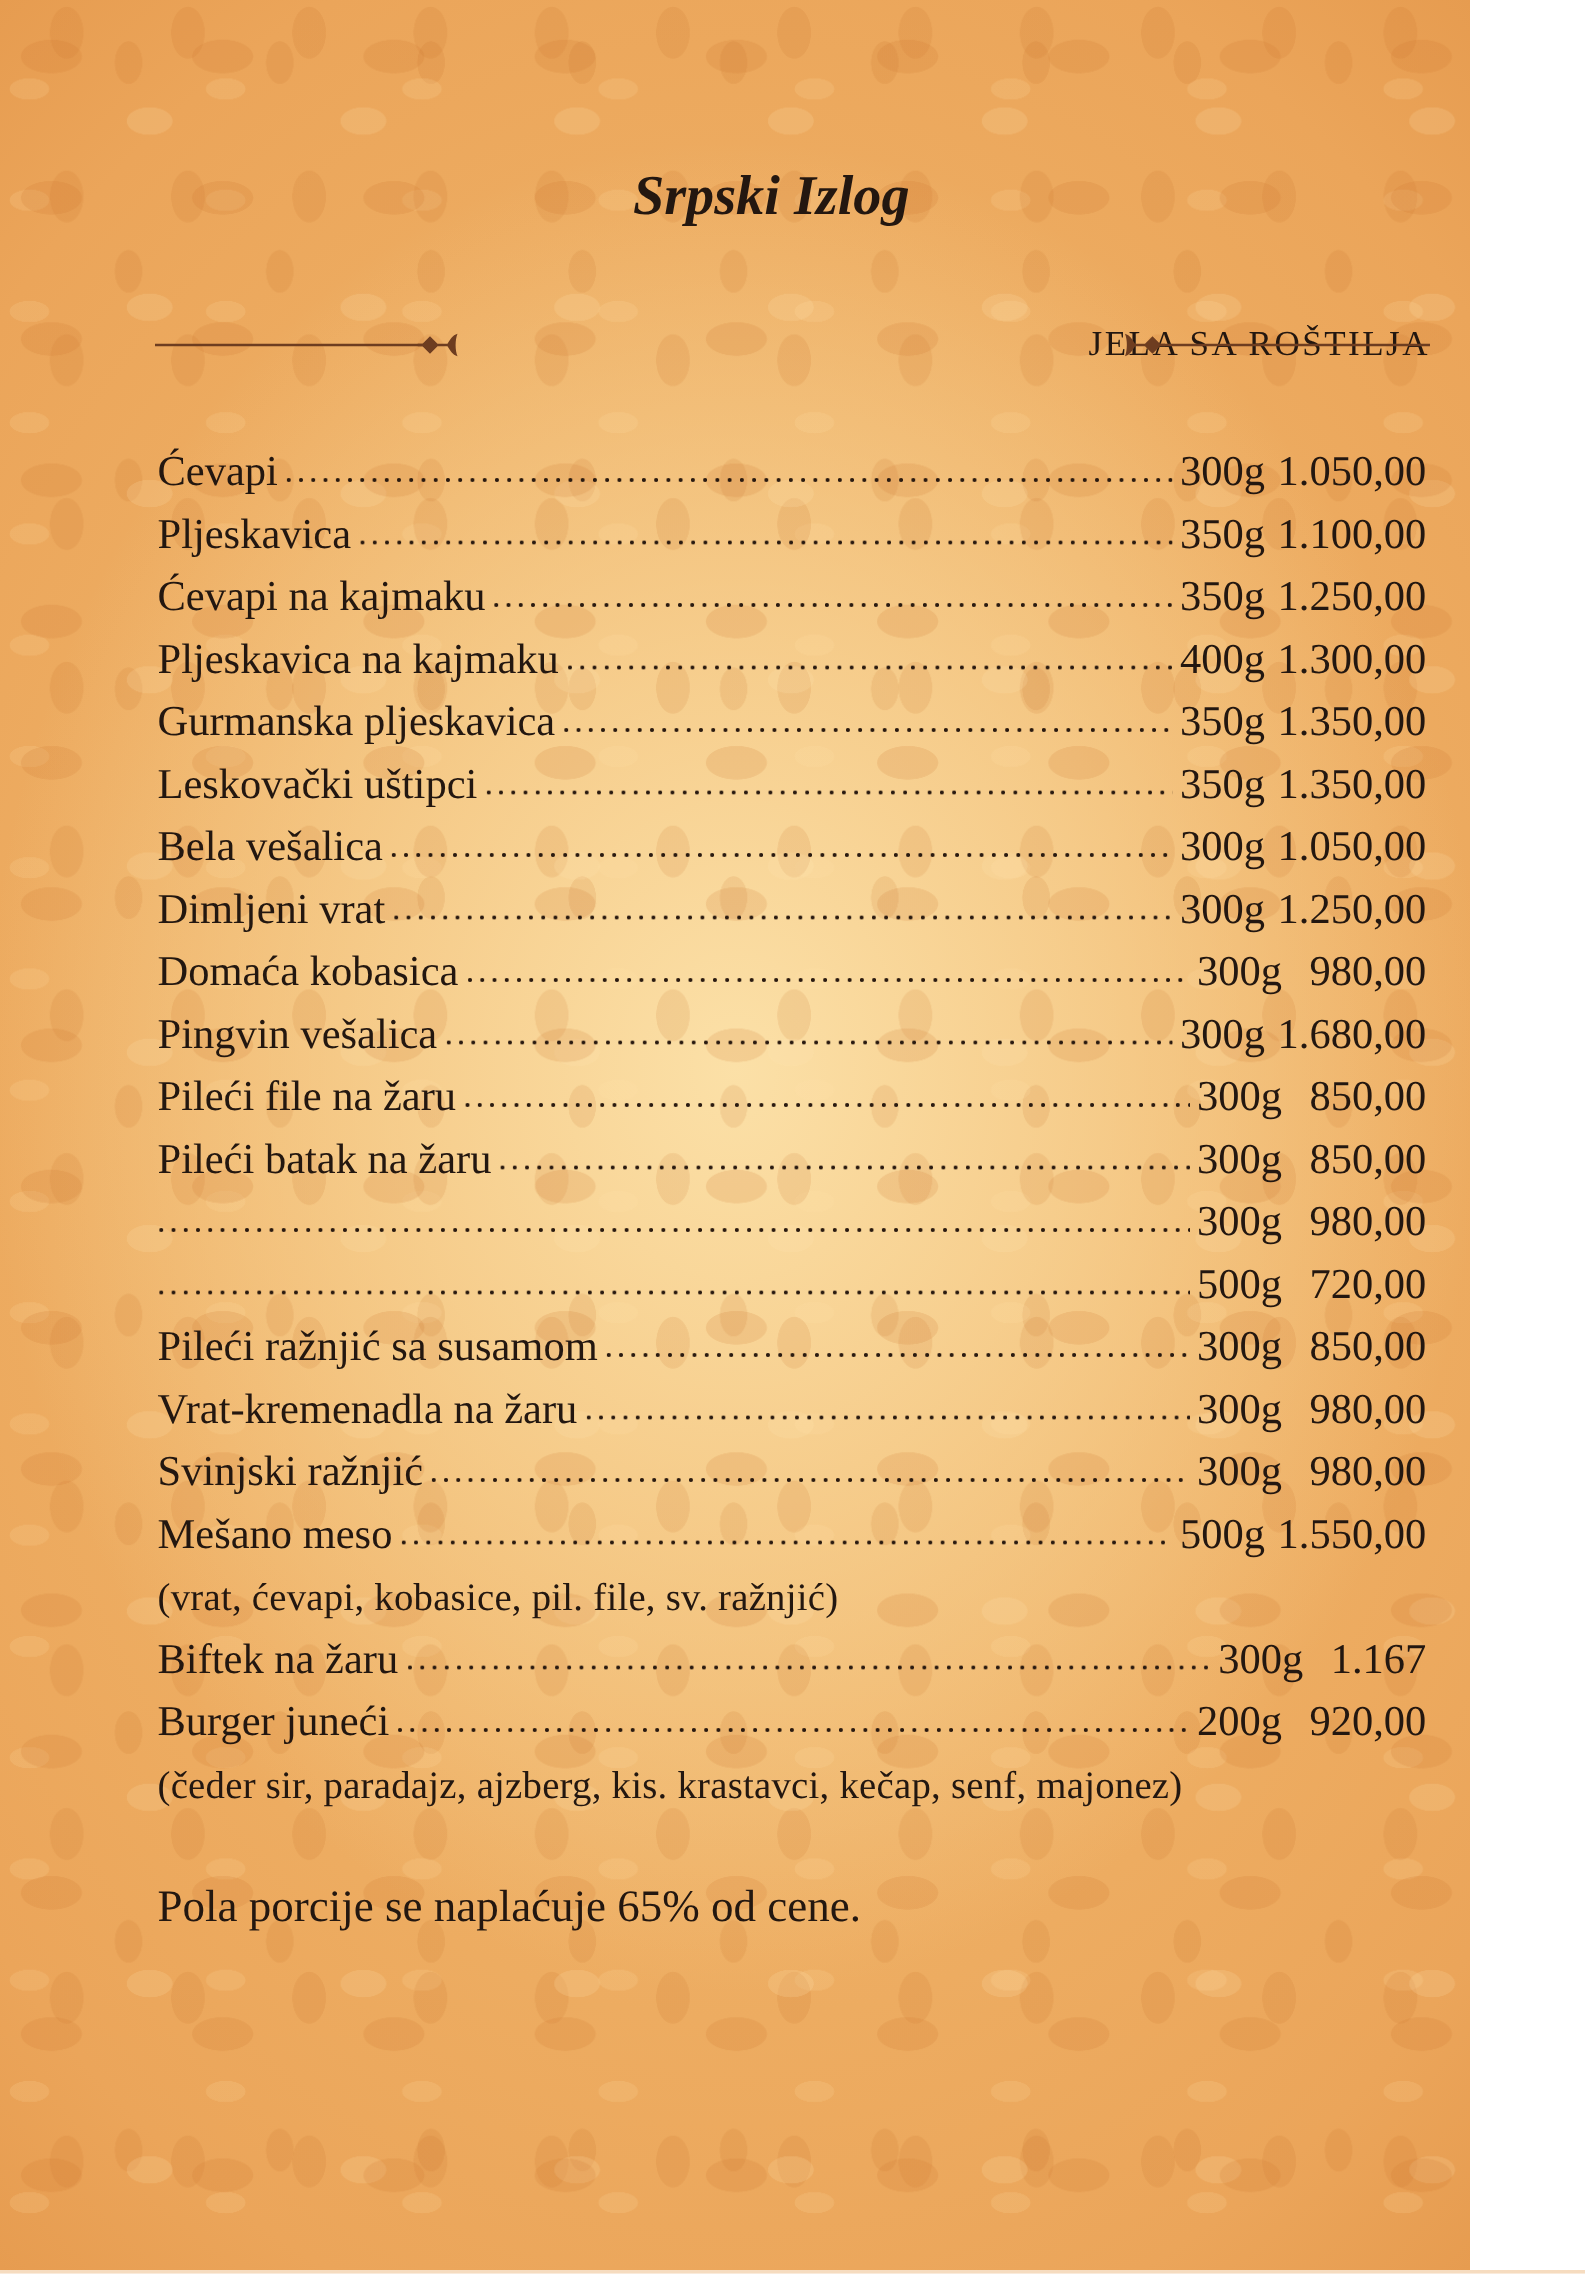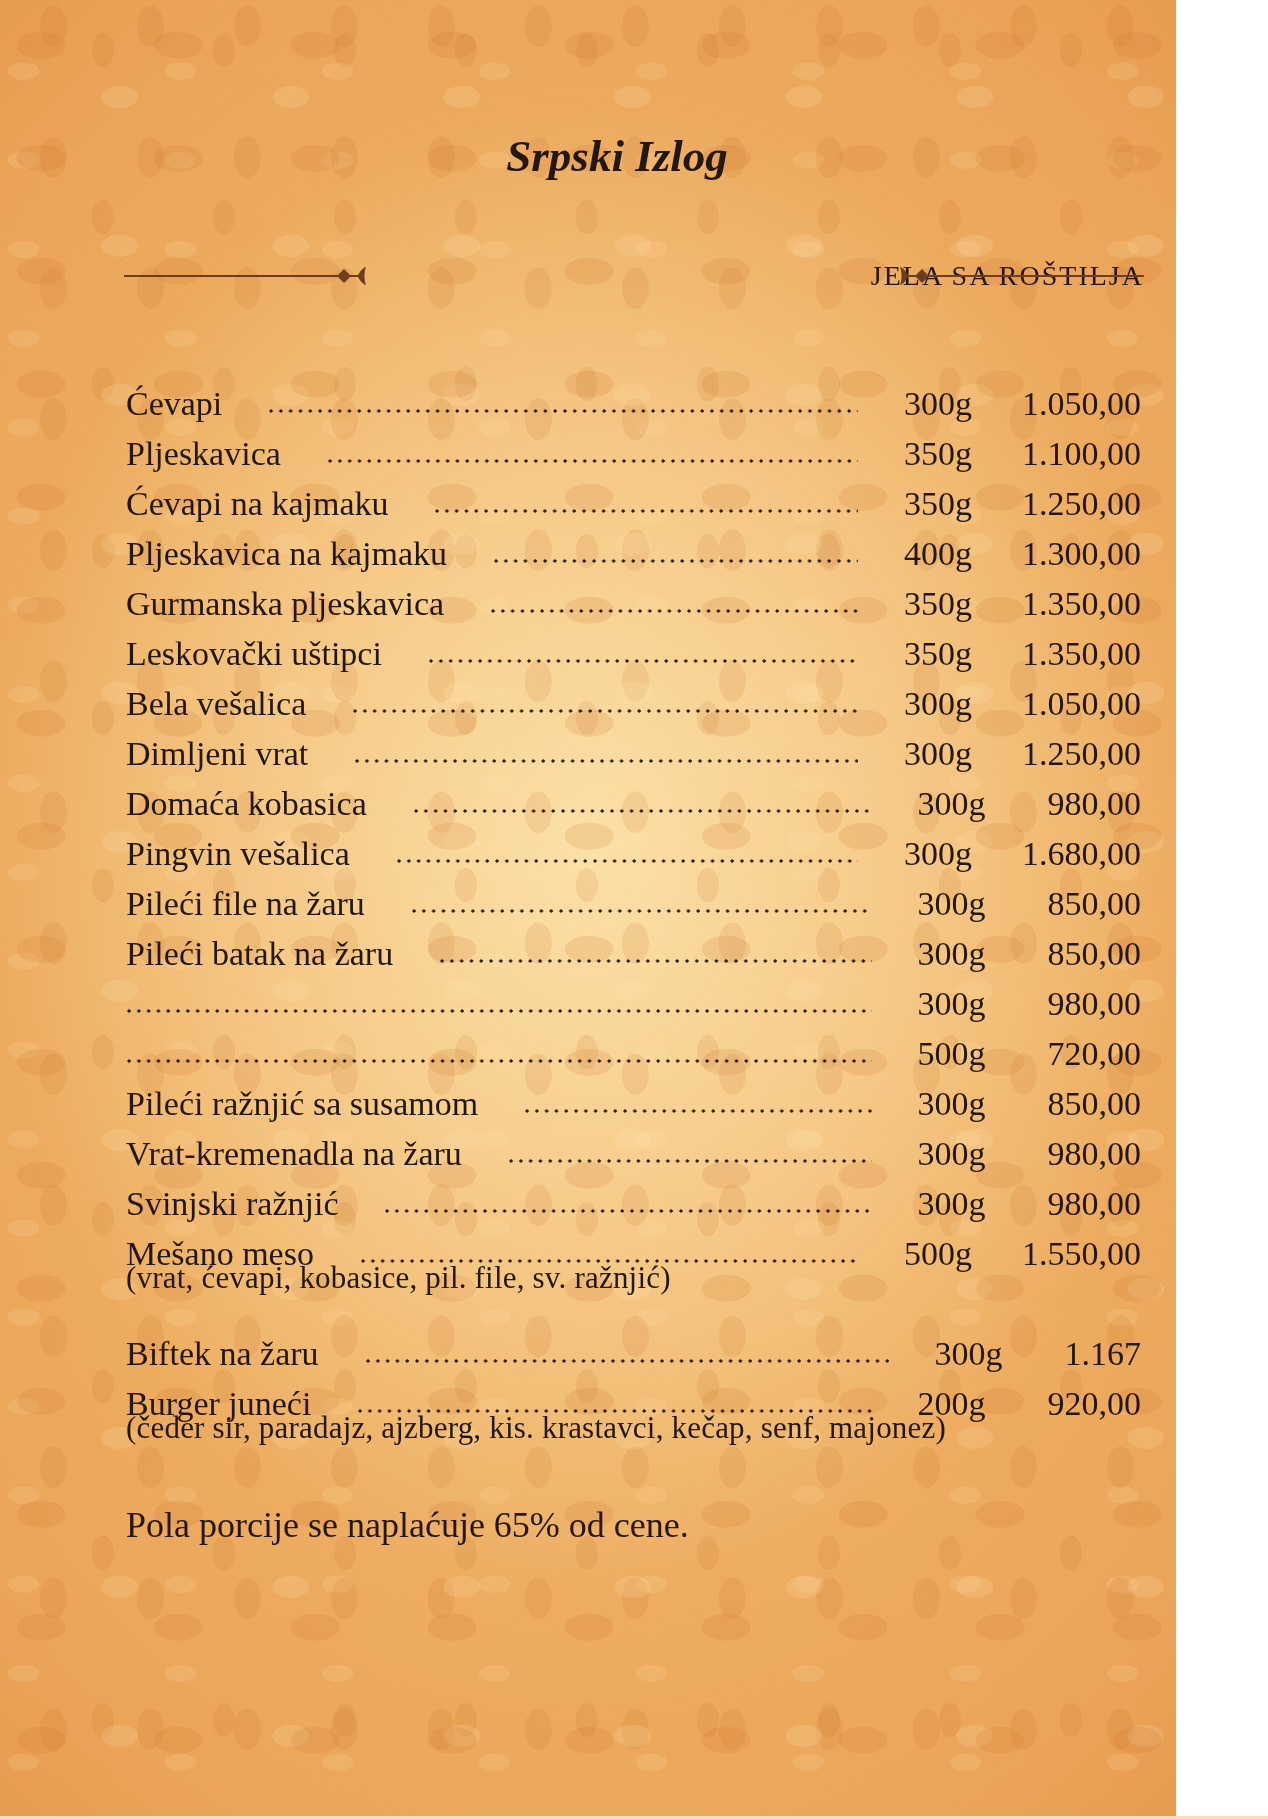--- a/index.html
+++ b/index.html
@@ -83,35 +83,34 @@
       left: 126px; width: 1015px;
       top: 357px;
     }
     .menu-row {
       display: flex;
       align-items: baseline;
       height: 50px;
       font-size: 34px;
       line-height: 42px;
       white-space: nowrap;
-      gap: 40px;
     }
     .menu-row .name { flex: 0 0 auto; padding-right: 6px; }
     .menu-row .leader {
       flex: 1 1 auto;
       height: 6px;
       align-self: baseline;
       background-image: radial-gradient(circle at 3px 3px, #2a1a10 1.4px, transparent 1.8px);
       background-size: 9.8px 6px;
       background-repeat: repeat-x;
       background-position: left center;
       transform: translateY(-1px);
     }
     .menu-row .weight { flex: 0 0 auto; padding-left: 6px; }
-    .menu-row .price { flex: 0 0 auto; padding-left: 10px; margin-top: 26px; }
+    .menu-row .price { flex: 0 0 auto; padding-left: 10px; }
     .menu-row .price.wide { padding-left: 22px; }
 
     .note-row {
       height: 50px;
       font-size: 31px;
       line-height: 42px;
       white-space: nowrap;
       letter-spacing: 0.2px;
     }
 

